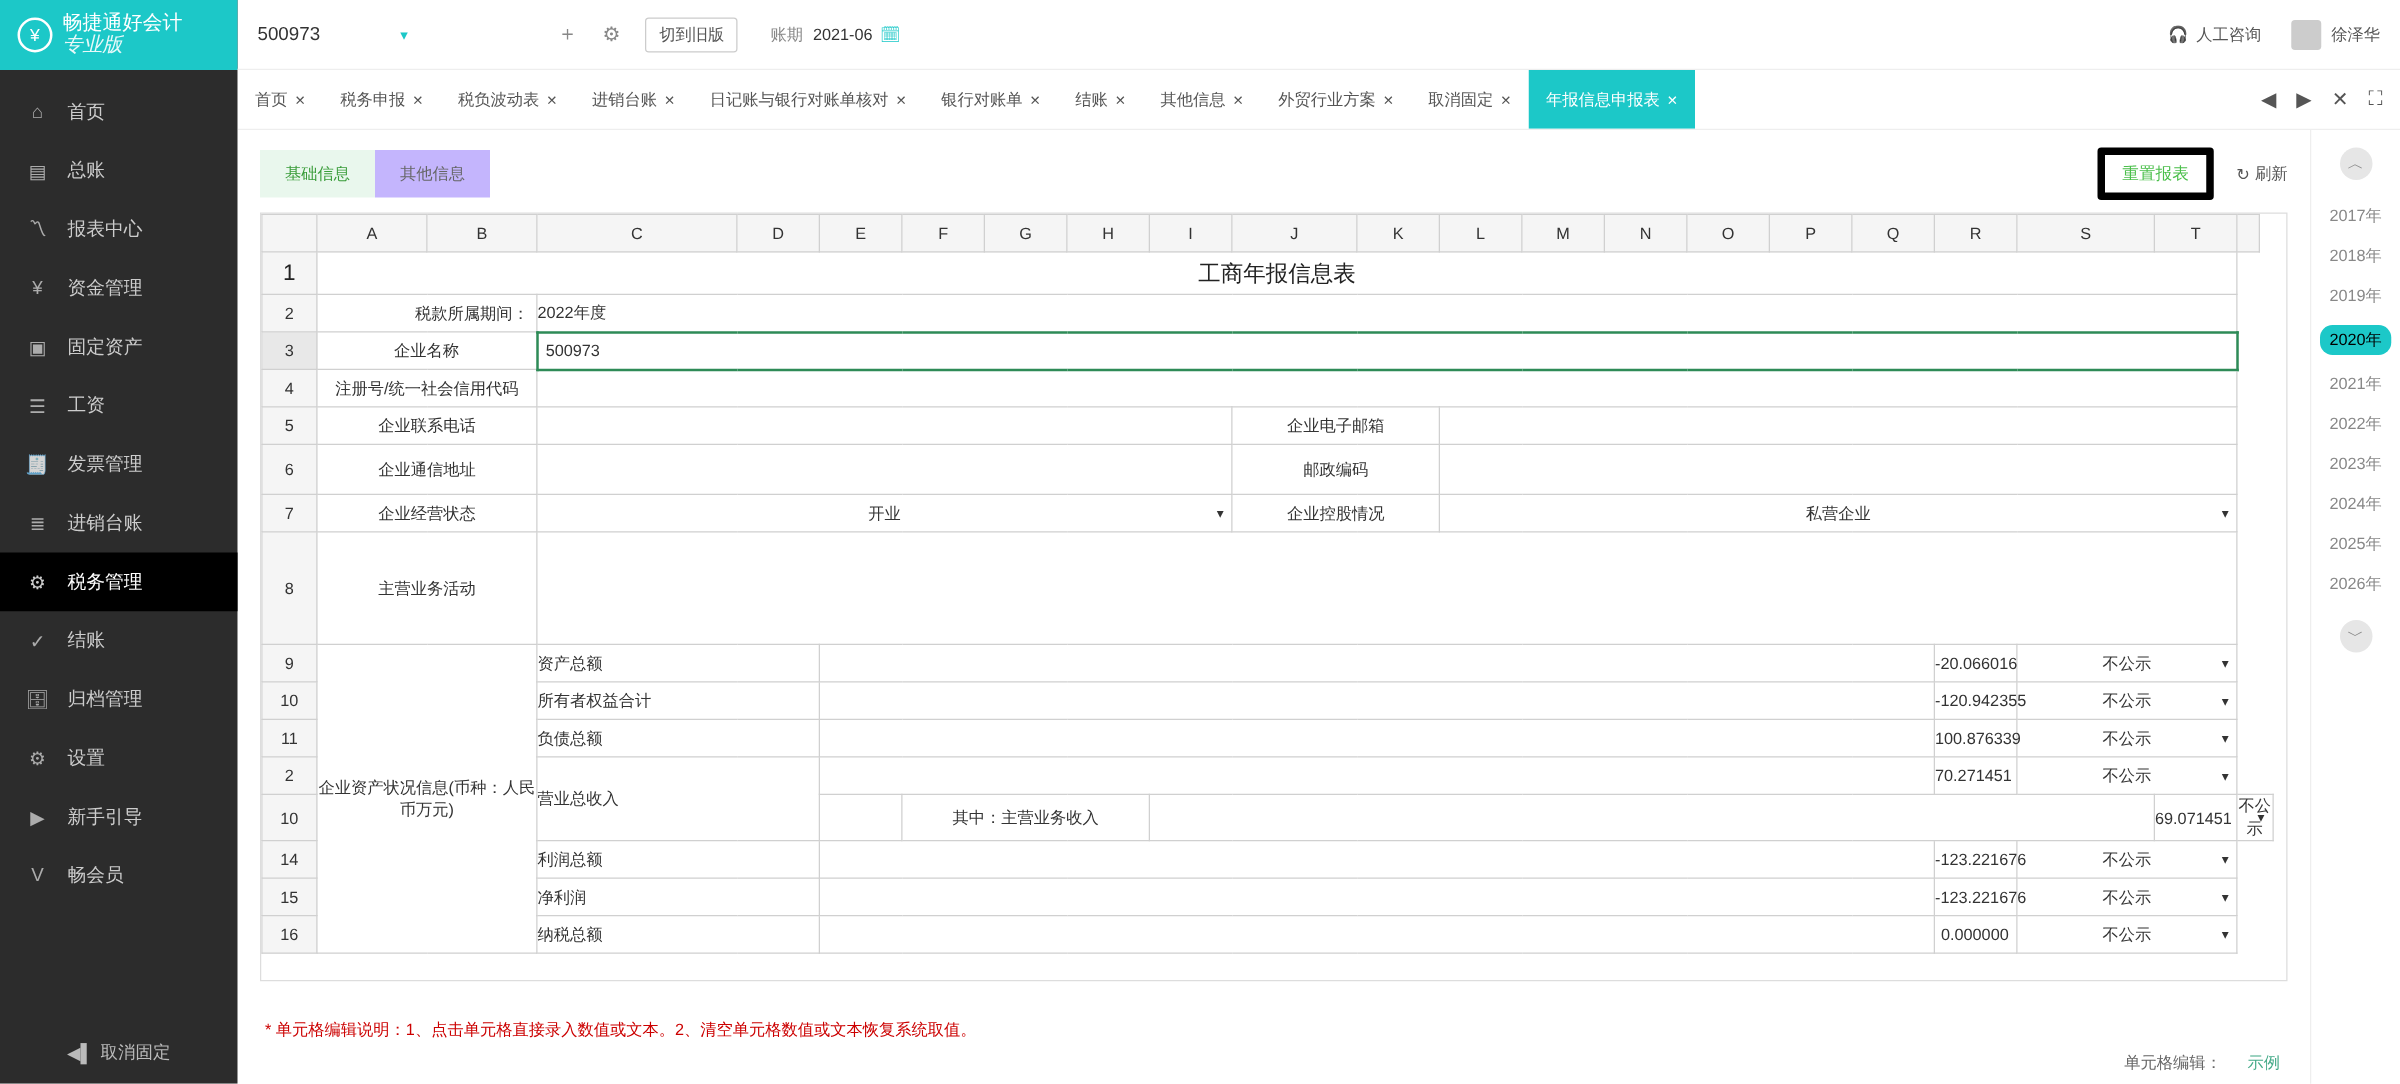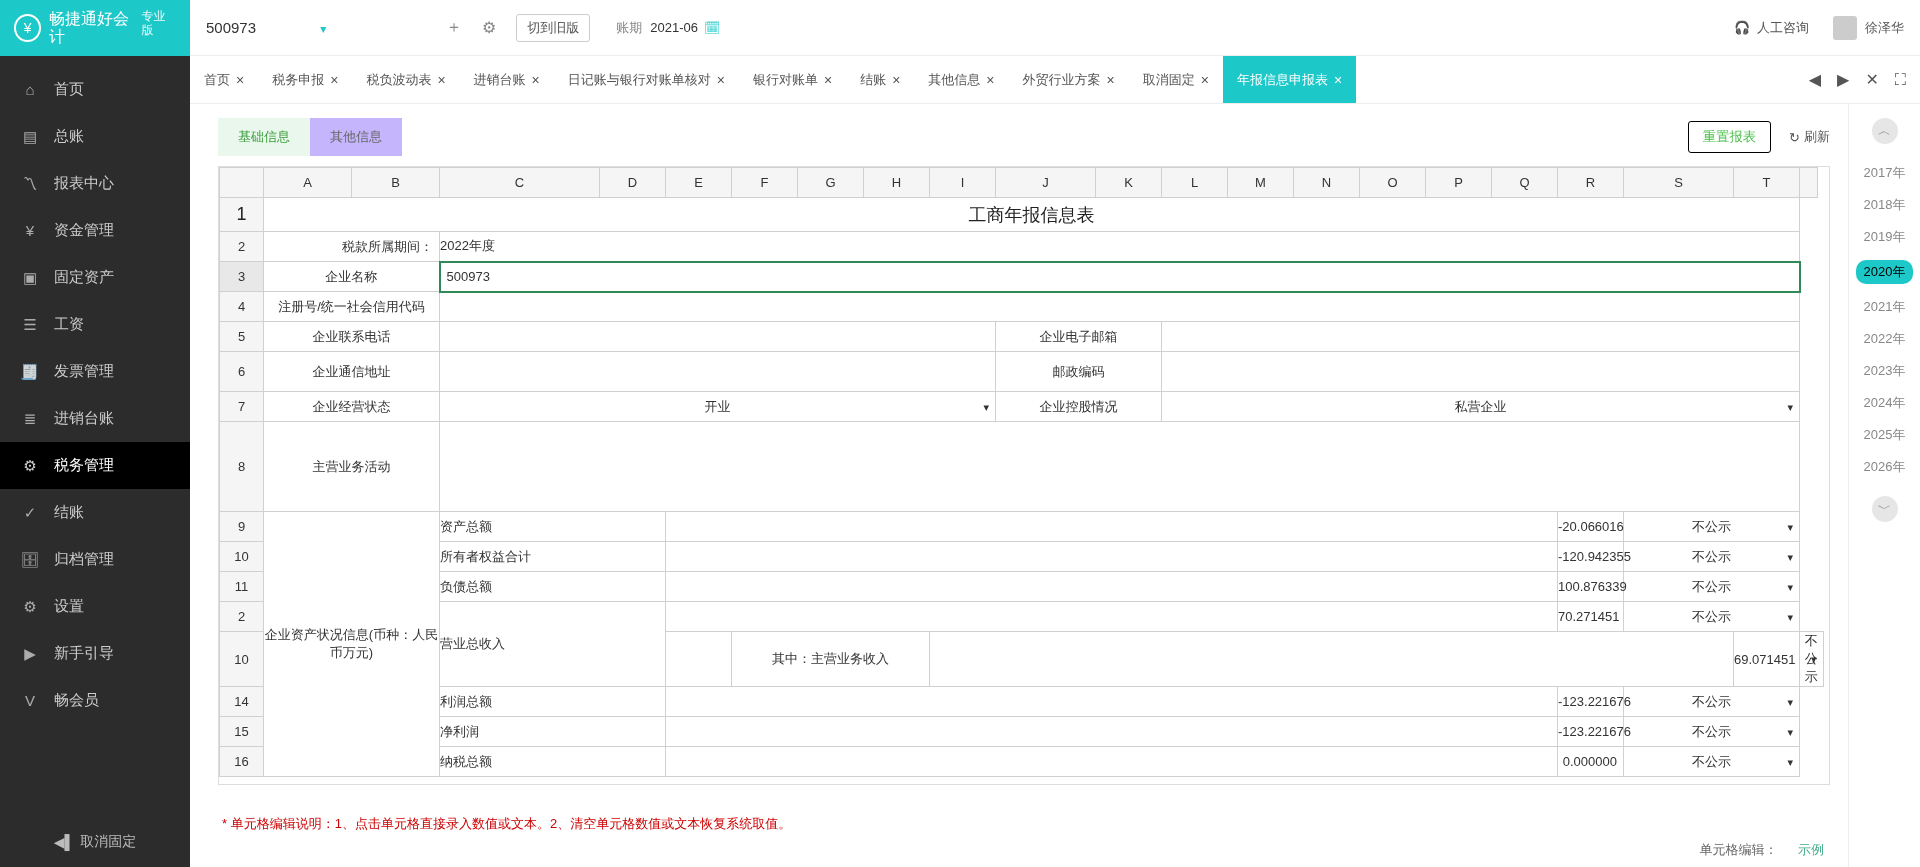--- a/index.html
+++ b/index.html
@@ -1,22 +1,22 @@
 <!DOCTYPE html>
 <html><head>
 <meta charset="utf-8">
 <style>
 * { margin: 0; padding: 0; box-sizing: border-box; }
 body { font-family: "Microsoft YaHei", Arial, sans-serif; font-size: 13px; color: #333; background: #fff; overflow: hidden; }
 .app { display: flex; height: 867px; width: 1920px; }
 .sidebar { width: 190px; background: #2c2c2c; color: #bbb; display: flex; flex-direction: column; }
 .logo { height: 56px; background: #1cc8c8; color: #fff; display: flex; align-items: center; padding: 0 14px; font-size: 16px; }
 .logo-mark { width: 28px; height: 28px; border: 2px solid #fff; border-radius: 50%; display: flex; align-items: center; justify-content: center; margin-right: 8px; font-size: 14px; }
-.logo-txt { display:flex; flex-direction:row; line-height:1.1;}
-.logo-sub { font-size: 12px; opacity:.9;}
+.logo-txt { display:flex; flex-direction:column; line-height:1.1;}
+.logo-sub { font-size: 16px; opacity:.9;font-style:italic;}
 .nav { flex: 1; padding-top: 10px; }
 .nav-item { display: flex; align-items: center; padding: 14px 20px; cursor: pointer; color: #ccc; font-size: 15px; }
 .nav-item.active { background: #000; color: #fff; }
 .nav-icon { width: 20px; margin-right: 14px; opacity:.8; text-align:center; }
 .pin { display:flex; align-items:center; justify-content:center; padding:16px; color:#bbb; cursor:pointer; font-size:14px;}
 .main { flex: 1; display: flex; flex-direction: column; min-width:0; }
 .topbar { height: 56px; display: flex; align-items: center; padding: 0 16px; border-bottom: 1px solid #eee; }
 .company { color:#333; font-size:15px; width:230px; }
 .chev-down { color:#1cc8c8; margin-left:60px; font-size:12px;}
 .tb-btn { cursor:pointer; color:#888; margin:0 10px; font-size:16px; }
@@ -29,28 +29,28 @@
 .support-icon { margin-right:6px;}
 .avatar { width:24px; height:24px; background:#ccc; border-radius:3px; margin-right:8px;}
 .user { display:flex; align-items:center; color:#555;}
 .tabbar { height: 48px; display:flex; align-items:stretch; border-bottom:1px solid #eee; position:relative;}
 .tabs { display:flex; overflow:hidden; flex:1; align-items:center;}
 .tab { display:flex; align-items:center; padding:0 14px; height:100%; color:#555; cursor:pointer; white-space:nowrap; }
 .tab.active { background:#1cc8c8; color:#fff;}
 .tab-close { margin-left:6px; cursor:pointer; font-size:14px;}
 .tab-ctrls { display:flex; align-items:center; padding:0 6px;}
 .tab-ctrl { padding:0 8px; color:#555; cursor:pointer; font-size:16px;}
-.content { flex:1; display:flex; min-height:0;padding-left:10px;}
+.content { flex:1; display:flex; min-height:0;}
 .sheet-area { flex:1; display:flex; flex-direction:column; padding:14px 18px 8px; min-width:0;}
 .sheet-top { display:flex; align-items:center; margin-bottom:10px;}
 .subtab { padding:10px 20px; cursor:pointer; color:#666; }
 .subtab.active { background:#e9f7ed; color:#3a9d3a;}
 .subtab.inactive { background:#c4b5fd;}
 .sheet-actions { margin-left:auto; display:flex; align-items:center; gap:18px;}
-.btn-outline { border:1px solid #000000; color:#4bbf4b; background:#fff; padding:6px 14px; border-radius:3px; cursor:pointer;}
+.btn-outline { border:6px solid #000000; color:#4bbf4b; background:#fff; padding:6px 14px; border-radius:3px; cursor:pointer;}
 .refresh { display:flex; align-items:center; color:#555; cursor:pointer;}
 .refresh-icon { margin-right:4px;}
 .grid-wrap { flex:1; overflow:auto; border:1px solid #ddd; position:relative;}
 table.grid { border-collapse:collapse; width:100%; table-layout:fixed;}
 .grid td, .grid th { border:1px solid #d0d0d0; height:30px; font-size:13px; color:#333; }
 .gh { background:#f5f5f5; text-align:center; font-weight:normal; color:#444;}
 .rh { background:#f5f5f5; text-align:center; width:44px;}
 .col-a { width:88px;}
 .col-b { width:88px;}
 .title-row td { text-align:center; font-size:18px; color:#222; height:34px;}

